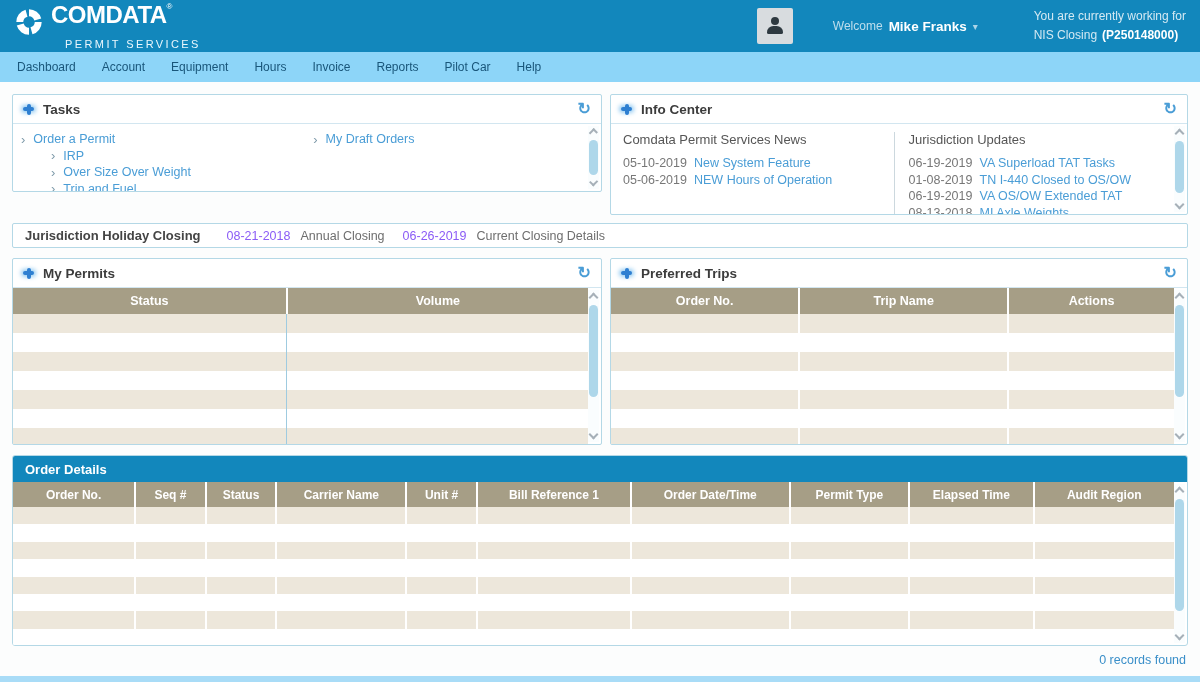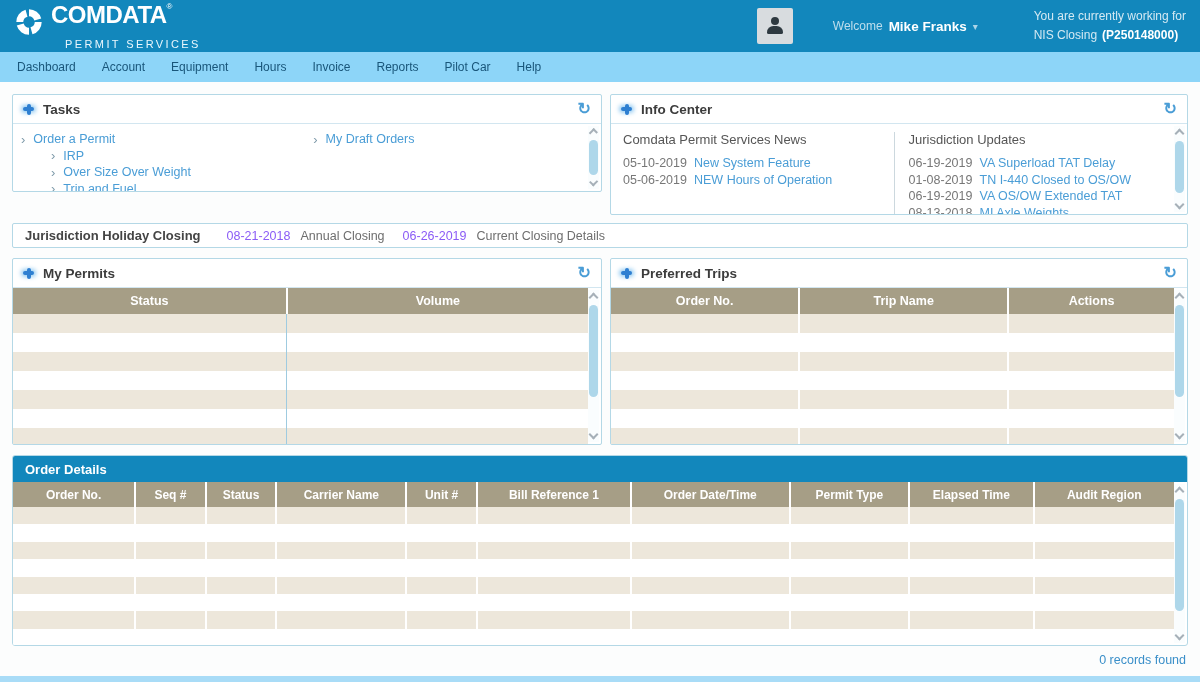--- a/index.html
+++ b/index.html
@@ -211,21 +211,21 @@
               </div>
             <div class="info-item">
                 <span class="info-date">05-06-2019</span>
                 <span class="info-link">NEW Hours of Operation</span>
               </div>
           </div>
           <div class="info-col">
             <div class="info-heading">Jurisdiction Updates</div>
             <div class="info-item">
                 <span class="info-date">06-19-2019</span>
-                <span class="info-link">VA Superload TAT Delay</span>
+                <span class="info-link">VA Superload TAT Tasks</span>
               </div>
             <div class="info-item">
                 <span class="info-date">01-08-2019</span>
                 <span class="info-link">TN I-440 Closed to OS/OW</span>
               </div>
             <div class="info-item">
                 <span class="info-date">06-19-2019</span>
                 <span class="info-link">VA OS/OW Extended TAT</span>
               </div>
             <div class="info-item">

